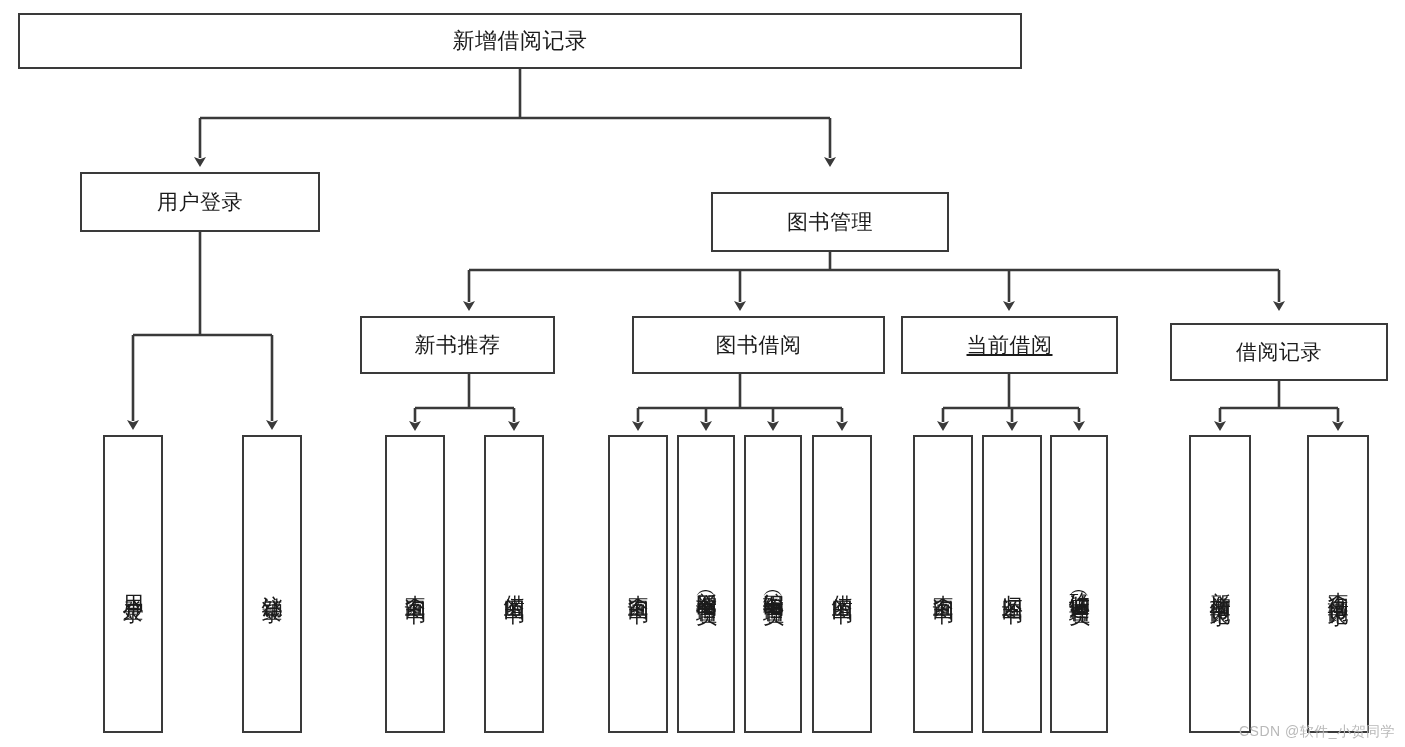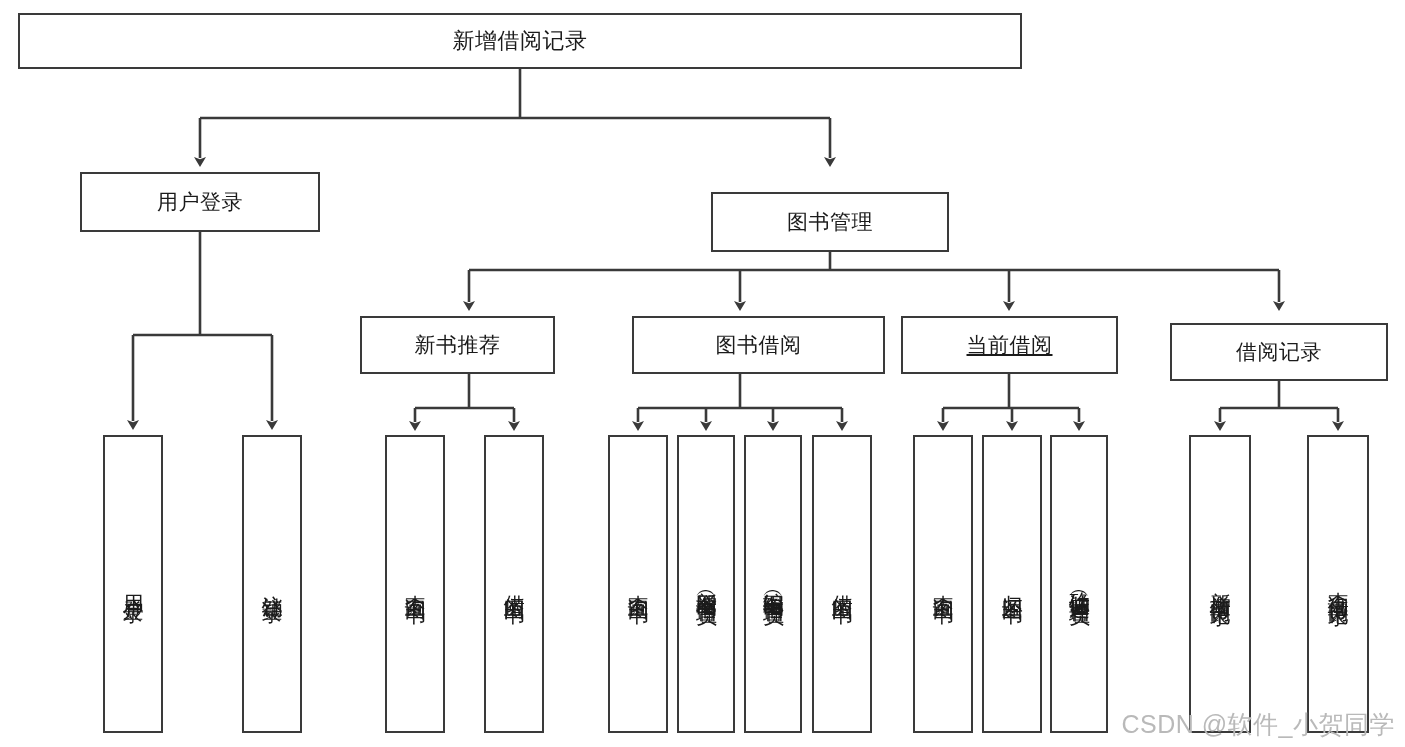--- a/index.html
+++ b/index.html
@@ -56,21 +56,21 @@
     max-height: 100%;
   }
   .node.leaf.tall .label {
     letter-spacing: 2px;
     line-height: 1.28;
   }
   #watermark {
     position: absolute;
     right: 10px;
     bottom: 6px;
-    font-size: 25px;
+    font-size: 14px;
     color: #b9b9b9;
     letter-spacing: 0.5px;
     white-space: nowrap;
     pointer-events: none;
   }
 </style>
 </head>
 <body>
 
 <div id="canvas">

